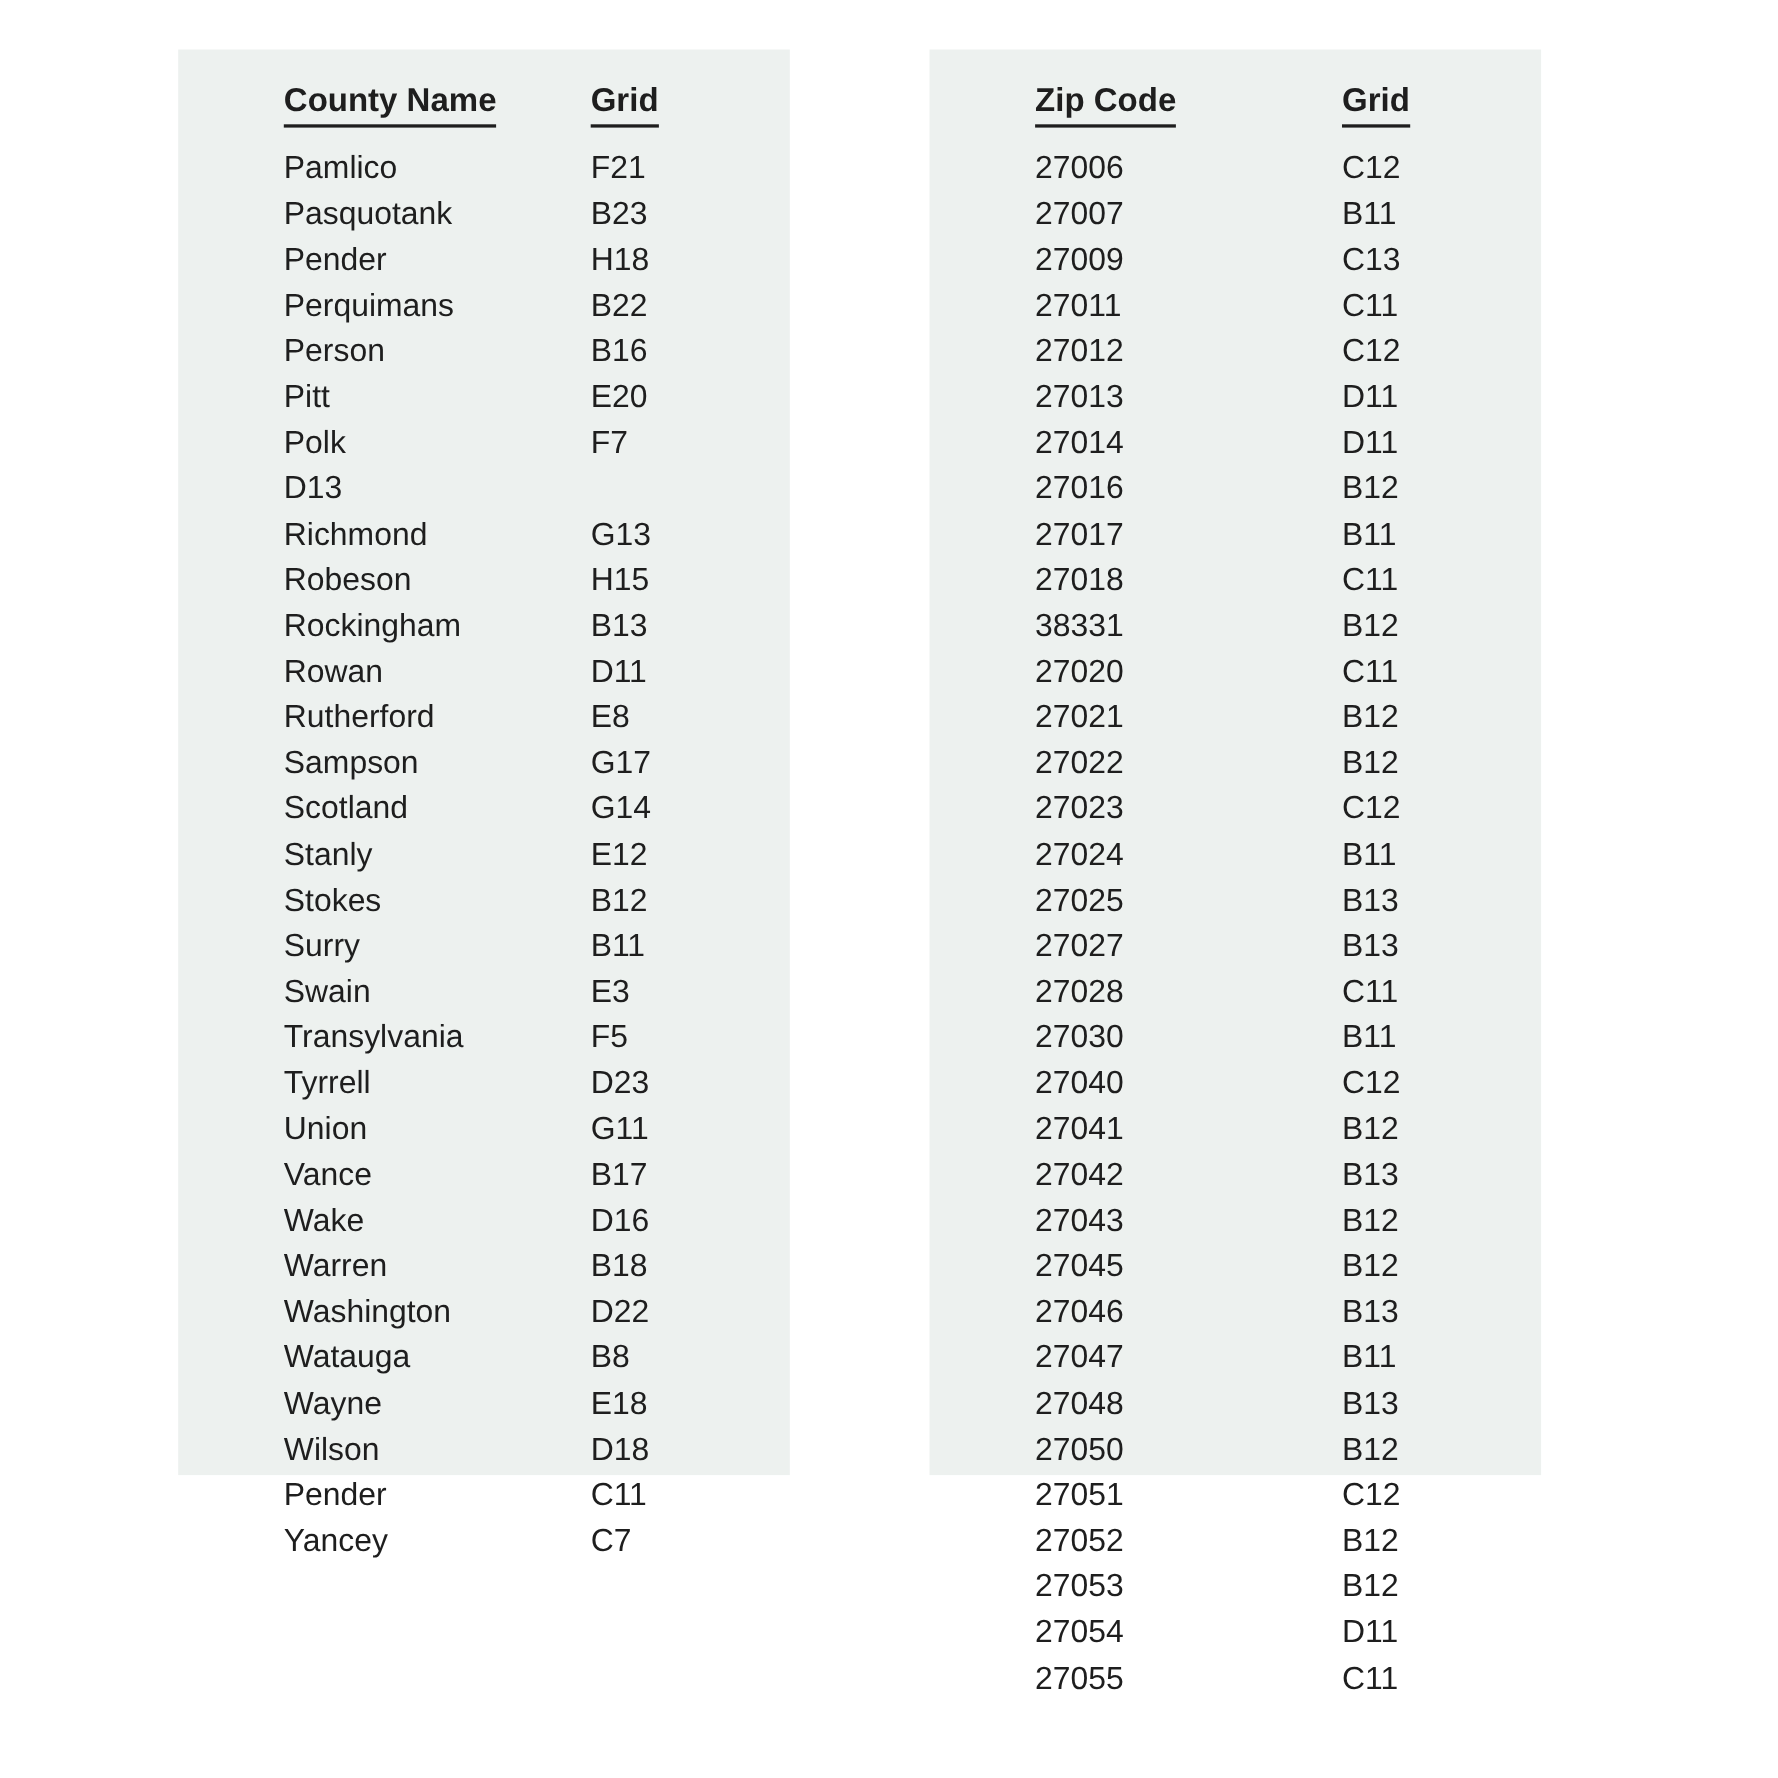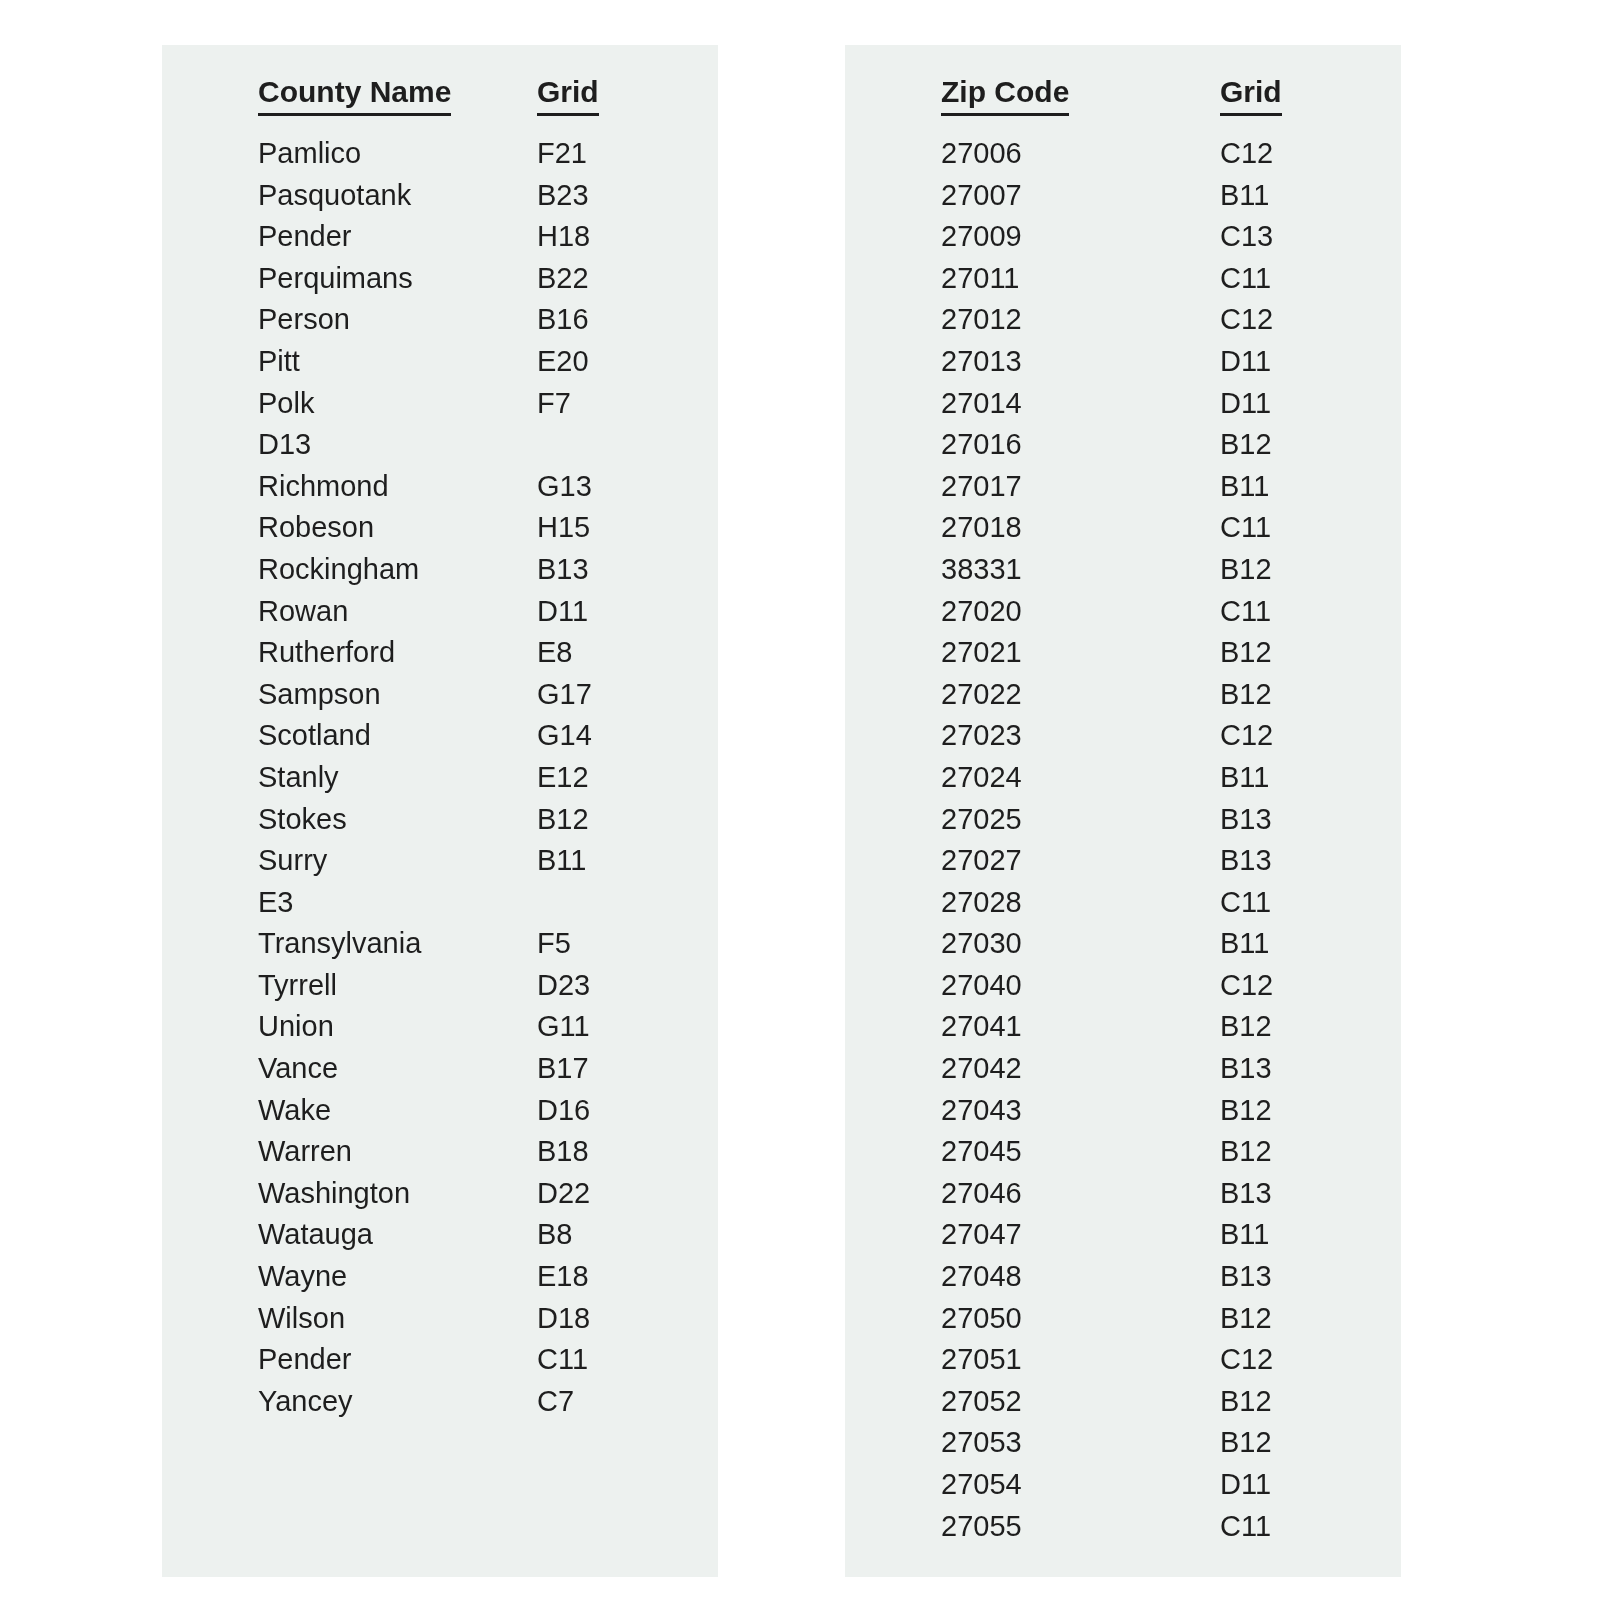--- a/index.html
+++ b/index.html
@@ -12,21 +12,21 @@
     height: 1616px;
     position: relative;
     overflow: hidden;
     font-family: "Liberation Sans", sans-serif;
     color: #1e1e1e;
   }
   .panel {
     position: absolute;
     top: 45px;
     width: 556px;
-    height: 1532px;
+    height: 1296px;
     background: #edf1ef;
   }
   .panel.left  { left: 162px; }
   .panel.right { left: 845px; }
   .table {
     padding: 30px 0 0 96px;
   }
   .row {
     display: flex;
     height: 41.6px;
@@ -126,20 +126,21 @@
         </div>
         <div class="row">
           <span class="cell col1">Stokes</span>
           <span class="cell col2">B12</span>
         </div>
         <div class="row">
           <span class="cell col1">Surry</span>
           <span class="cell col2">B11</span>
         </div>
         <div class="row">
+          <span class="cell col1">Swain</span>
           <span class="cell col2">E3</span>
         </div>
         <div class="row">
           <span class="cell col1">Transylvania</span>
           <span class="cell col2">F5</span>
         </div>
         <div class="row">
           <span class="cell col1">Tyrrell</span>
           <span class="cell col2">D23</span>
         </div>

